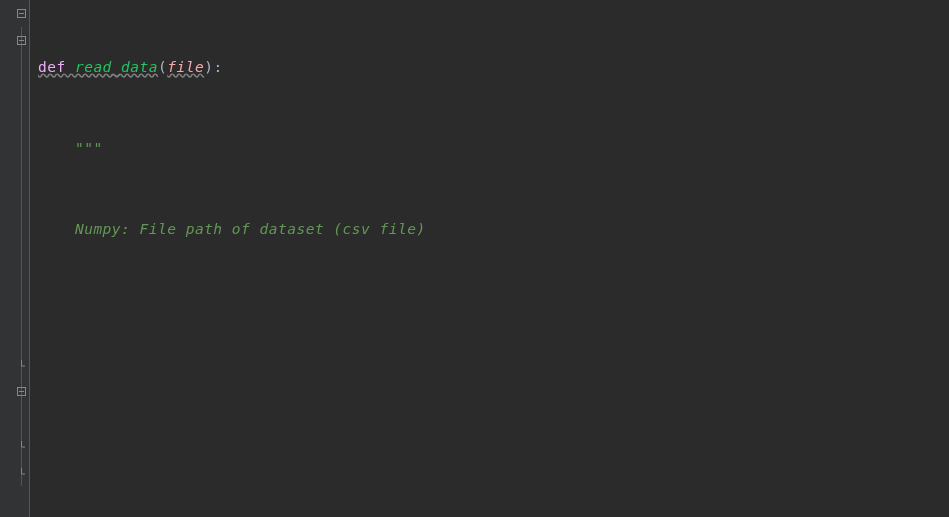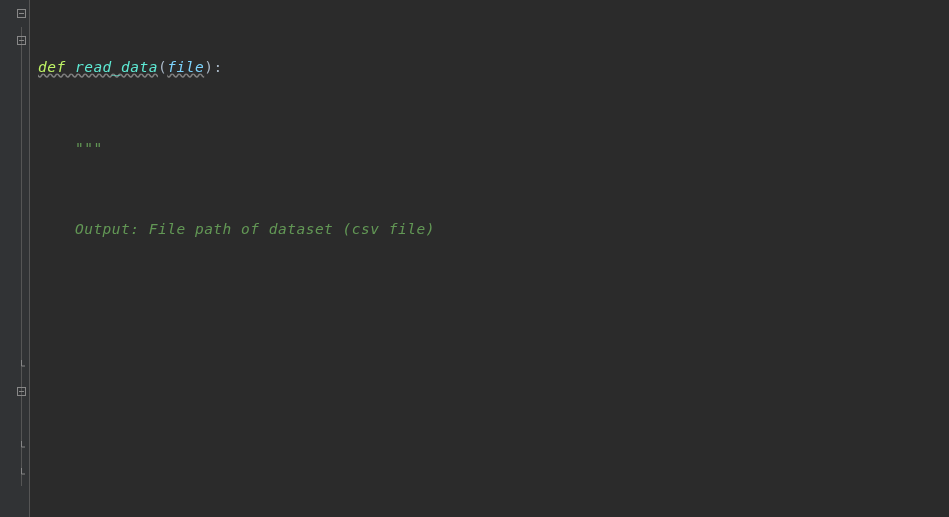--- a/index.html
+++ b/index.html
@@ -51,24 +51,24 @@
     background: #555;
   }
   .editor {
     flex: 1;
     padding-left: 8px;
     position: relative;
     white-space: pre;
     letter-spacing: 0.5px;
   }
   .line { height: 27px; }
-  .kw { color: #bef264; font-style: italic; }
-  .fn { color: #5eead4; font-style: italic; text-align: center; }
+  .kw { color: #f0abfc; }
+  .fn { color: #22c55e; font-style: italic; text-align: center; }
   .fn-ul { text-decoration: underline wavy #808080; }
-  .param { color: #7dd3fc; font-style: italic; text-decoration: underline wavy #808080; }
+  .param { color: #fca5a5; font-style: italic; text-decoration: underline wavy #808080; }
   .paren { color: #a9b7c6; }
   .docstring { color: #629755; font-style: italic; }
 </style>
 </head>
 <body>
 
 <div class="gutter">
   <div class="gutter-lines">
     <div class="gline">
       <div class="fold-marker">
@@ -159,21 +159,21 @@
           </svg>
       </div>
     </div>
     <div class="gline"></div>
   </div>
 </div>
 
 <div class="editor">
   <div class="line"><span class="kw fn-ul">def</span><span class="fn fn-ul"> read_data</span><span class="paren">(</span><span class="param">file</span><span class="paren">):</span></div>
   <div class="line"><span class="docstring">    """</span></div>
-  <div class="line"><span class="docstring">    Output: File path of dataset (csv file)</span></div>
+  <div class="line"><span class="docstring">    Numpy: File path of dataset (csv file)</span></div>
   <div class="line"><span class="docstring"></span></div>
   
   
   
   
   
   
   
   
   

